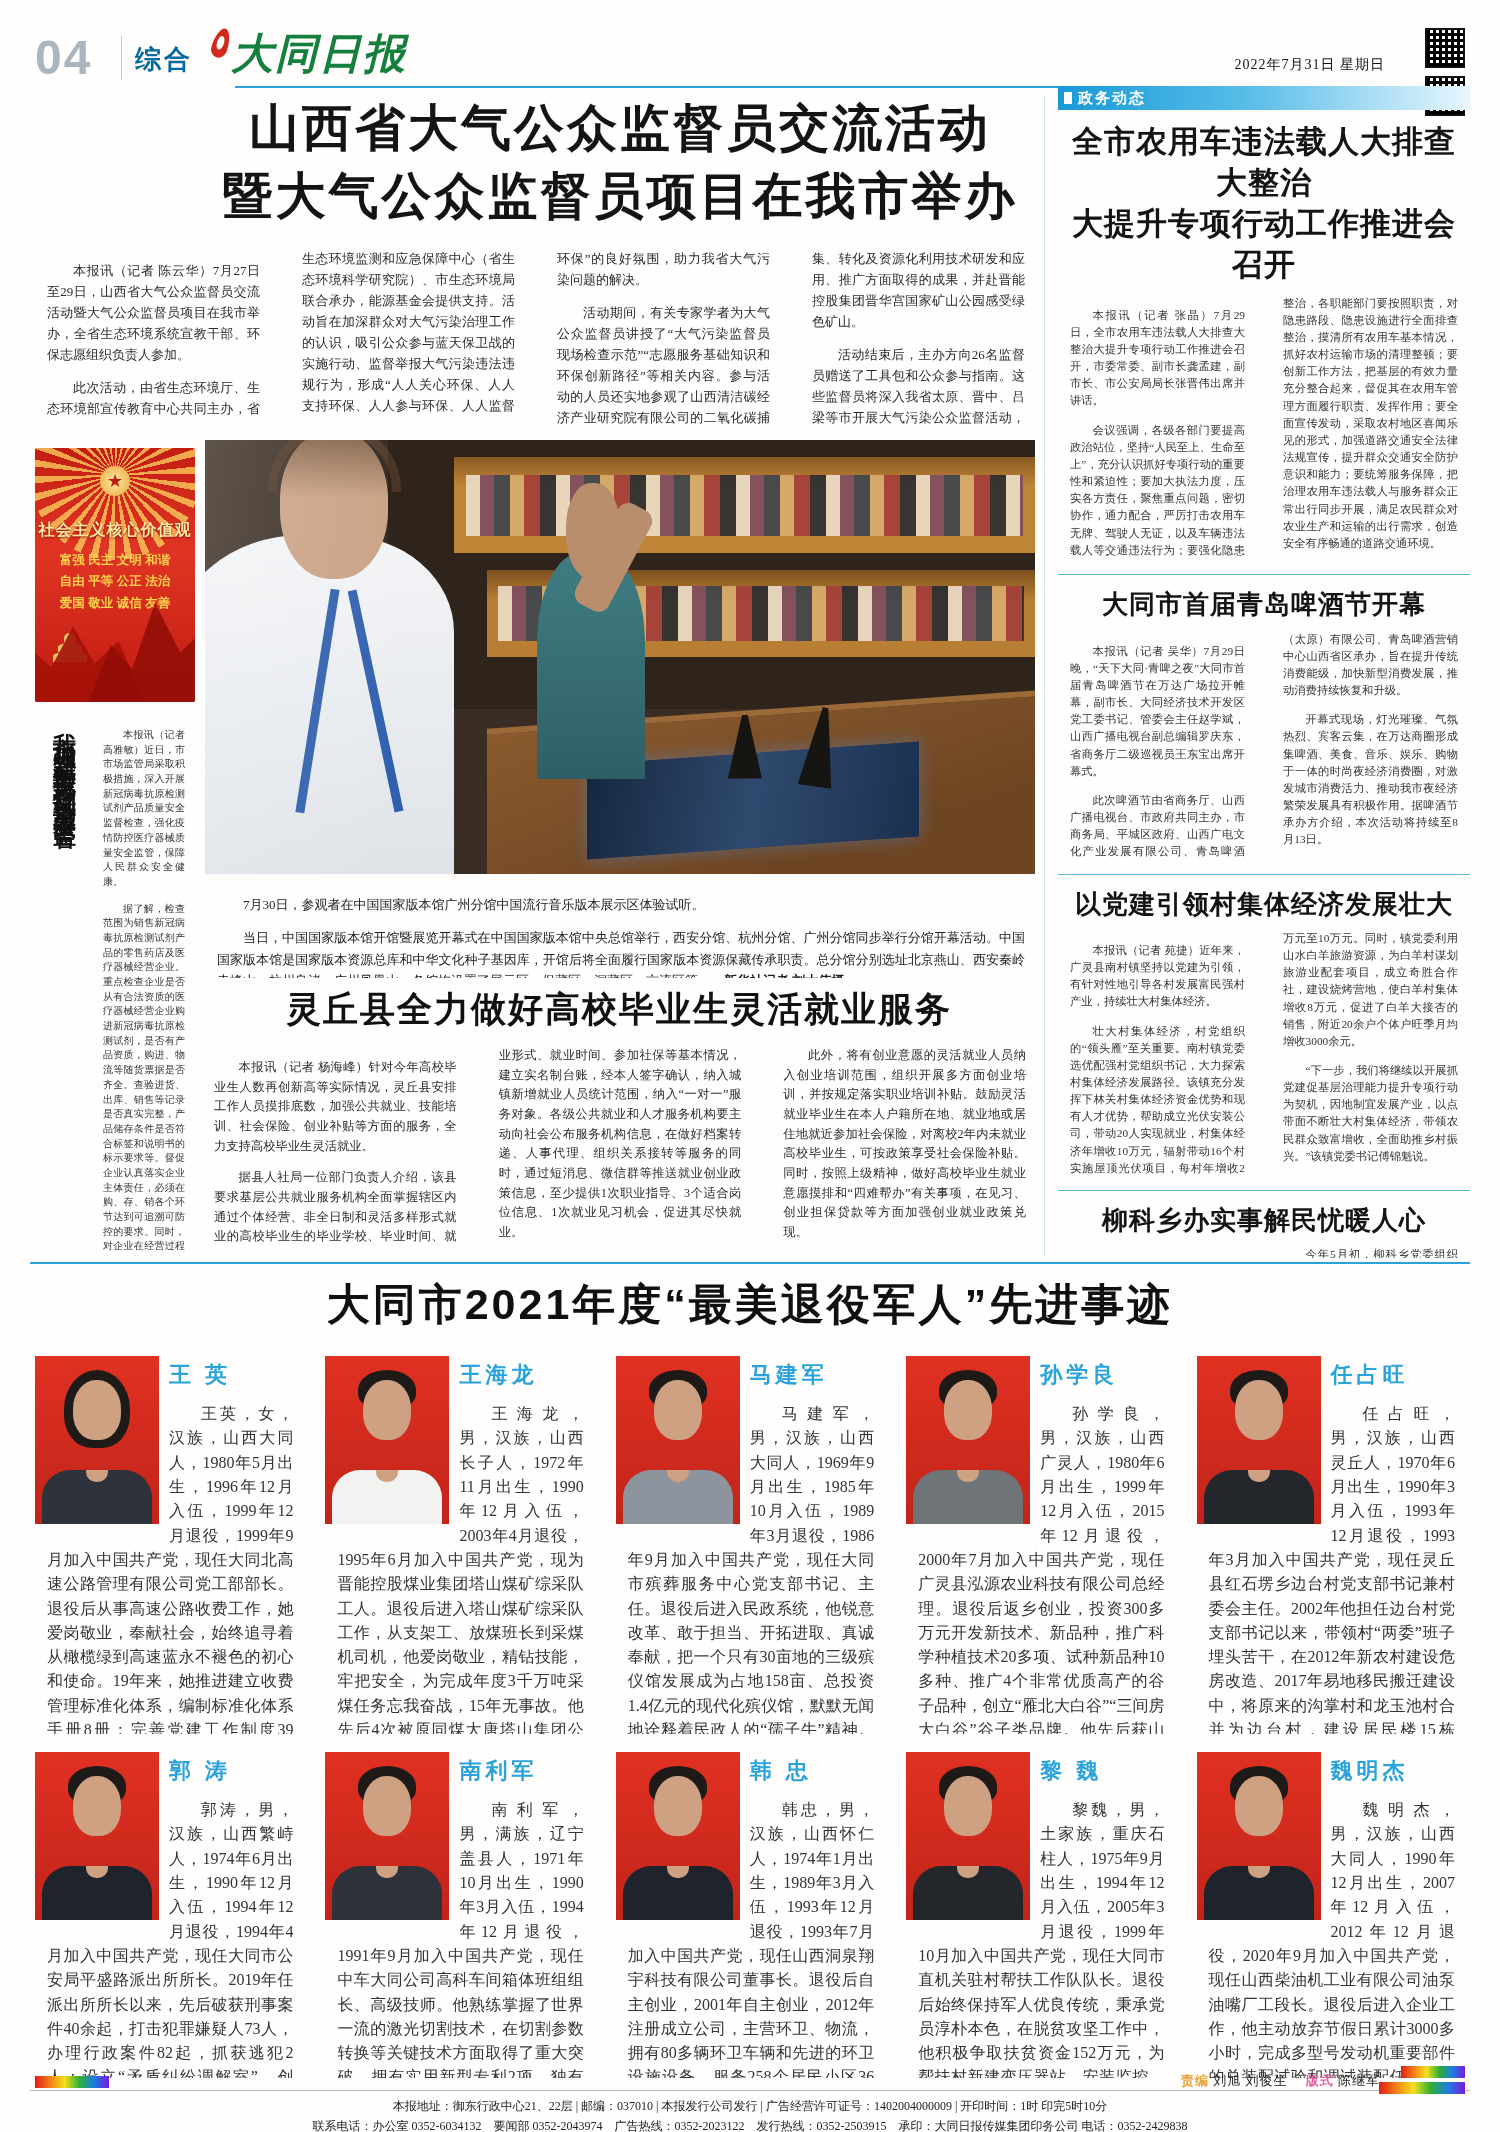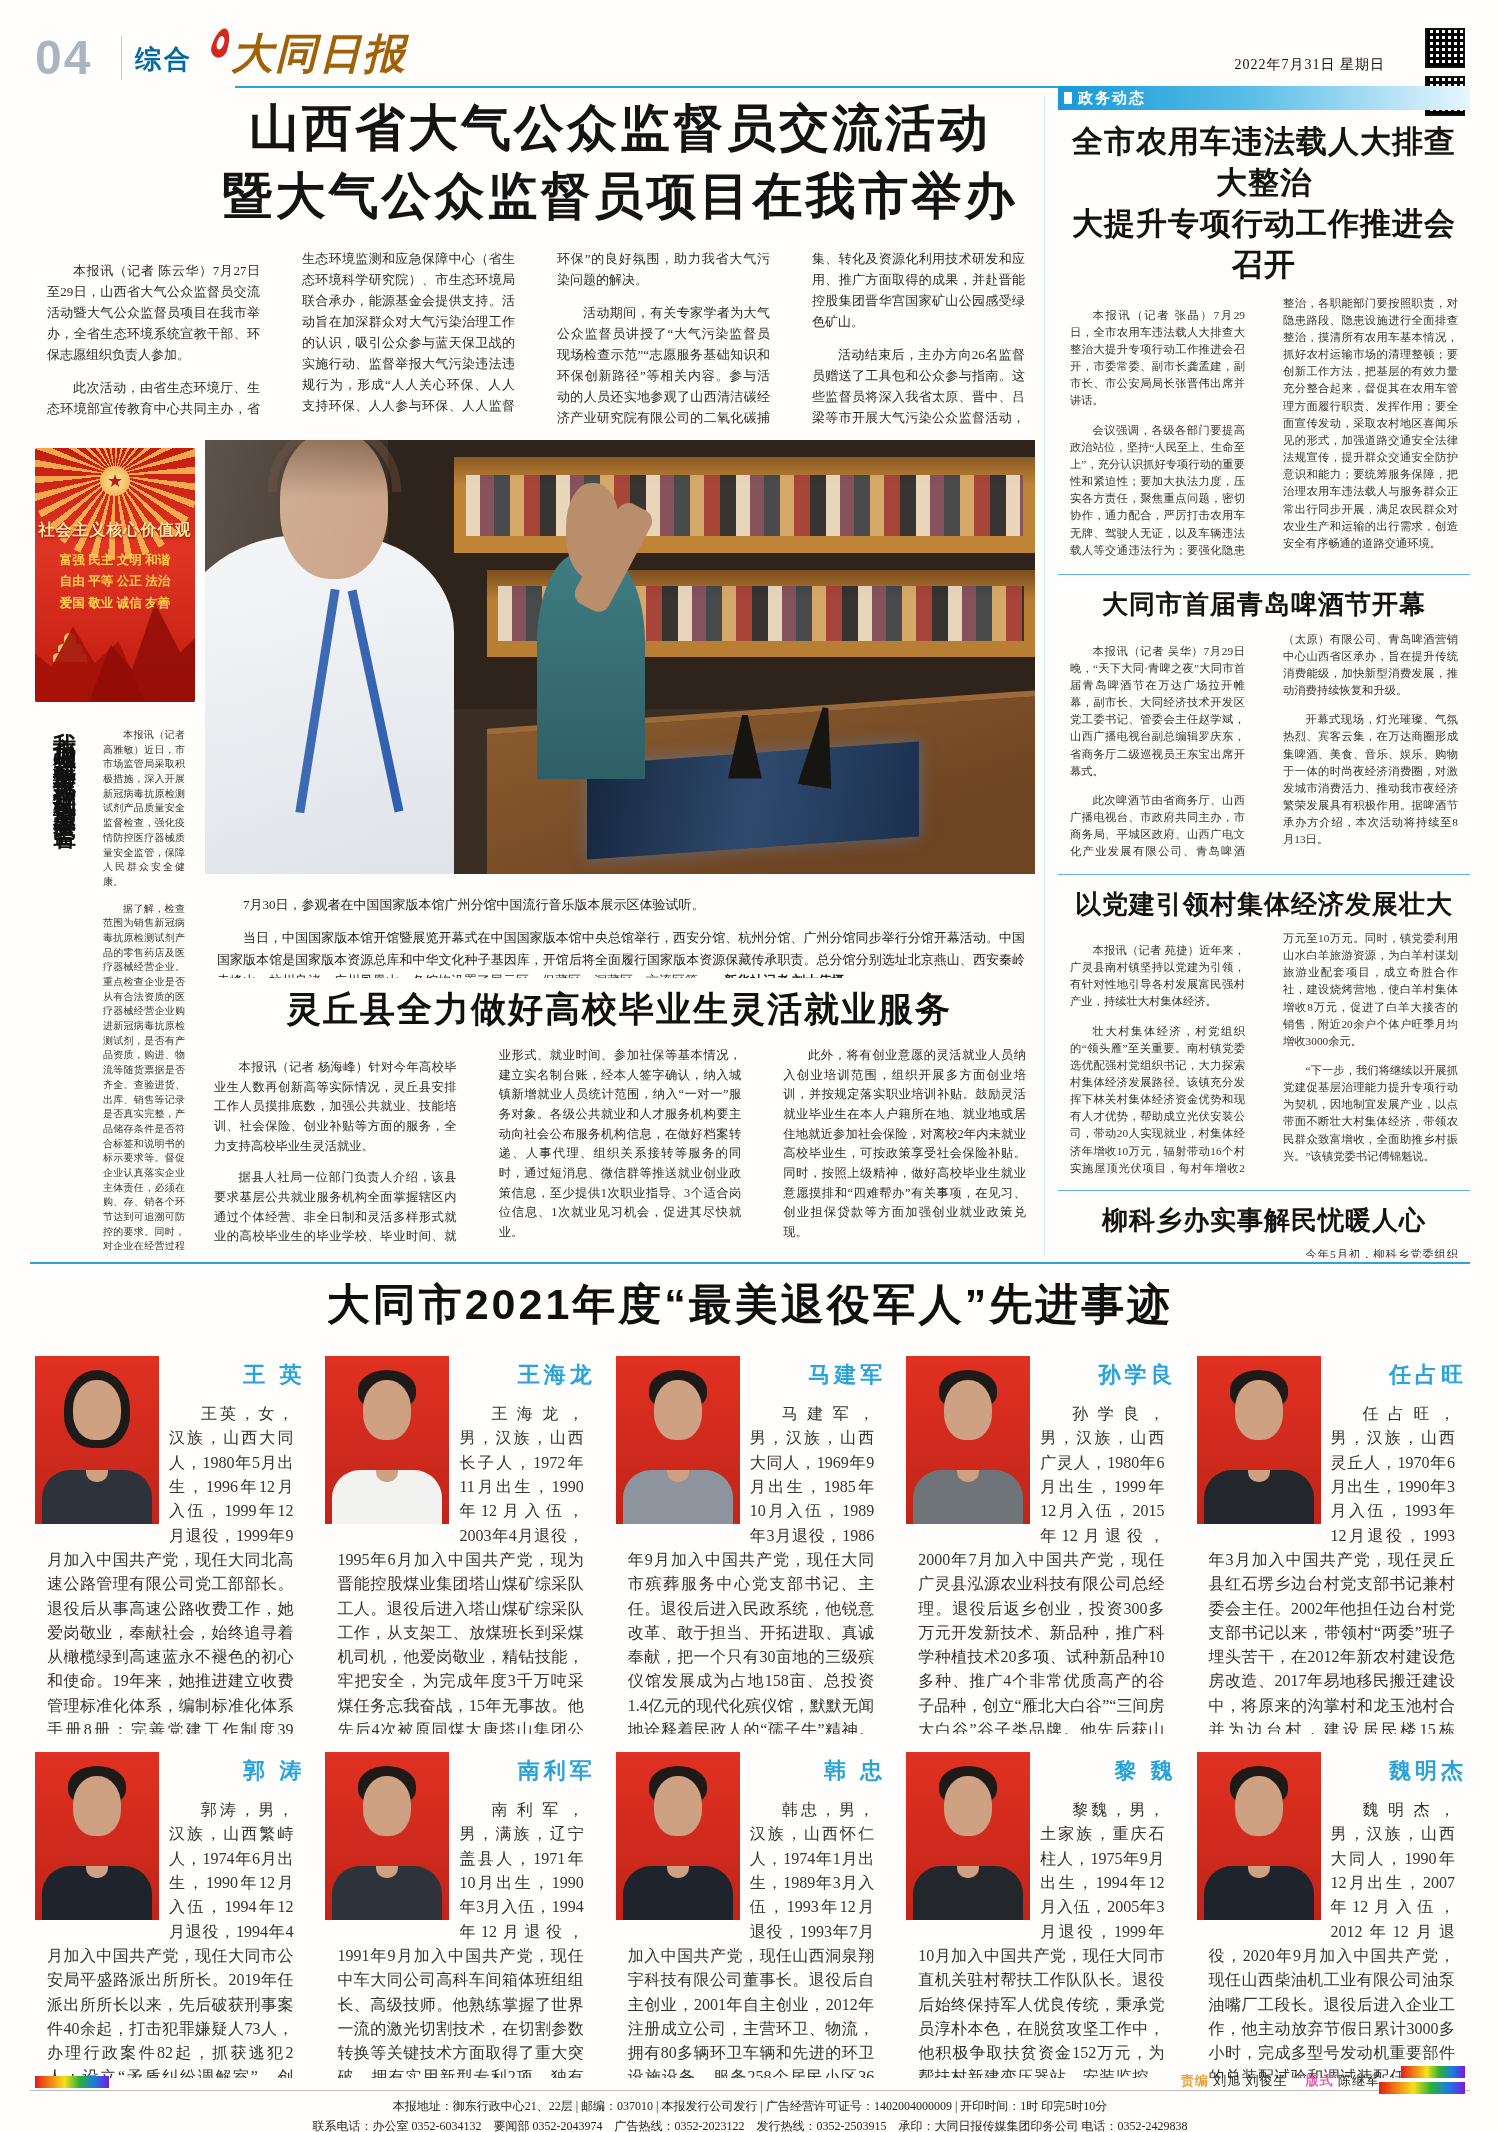--- a/index.html
+++ b/index.html
@@ -8,21 +8,21 @@
   [data-name]{box-sizing:border-box;}
   p{margin:12px;}
 
   
   .header{position:absolute;left:35px;top:26px;right:35px;height:64px;text-align:right;}
   .page-num{position:absolute;left:0;top:4px;font-family:"Liberation Sans","DejaVu Sans",sans-serif;
             font-size:48px;font-weight:700;color:#a9b6c2;letter-spacing:2px;}
   .hd-sep{position:absolute;left:86px;top:10px;width:1px;height:44px;background:#c5ccd3;}
   .section-name{position:absolute;left:100px;top:16px;font-family:"Liberation Sans","DejaVu Sans",sans-serif;
             font-size:26px;font-weight:900;color:#0369a1;letter-spacing:3px;}
-  .masthead{position:absolute;left:196px;top:0px;font-size:42px;font-weight:900;color:#a16207;
+  .masthead{position:absolute;left:196px;top:0px;font-size:42px;font-weight:900;color:#15803d;
             font-style:italic;letter-spacing:2px;}
   .flame{position:absolute;left:178px;top:2px;width:16px;height:30px;background:#d3281c;
          border-radius:50% 50% 50% 50%/70% 70% 30% 30%;transform:rotate(18deg);}
   .flame::after{content:"";position:absolute;left:4px;top:8px;width:7px;height:14px;background:#fffefc;border-radius:50%;}
   .hd-date{position:absolute;right:80px;top:30px;font-size:14px;color:#111;letter-spacing:1px;}
   .qr{position:absolute;right:0;width:40px;height:40px;background:
       repeating-linear-gradient(0deg,#000 0 3px,transparent 3px 6px),
       repeating-linear-gradient(90deg,#000 0 3px,#fff 3px 6px);border:2px solid #111;}
   .qr1{top:2px;} .qr2{top:50px;}
   .hd-rule{position:absolute;left:200px;right:52px;bottom:2px;height:2px;background:#2aa3dc;}
@@ -126,21 +126,21 @@
   .portrait{float:left;width:124px;height:168px;margin:4px 10px 6px 0;position:relative;
       background:linear-gradient(#e03122,#c2241a);overflow:hidden;}
   .hair{position:absolute;left:50%;top:14px;transform:translateX(-50%);width:58px;height:40px;background:#1d1a18;border-radius:50% 50% 40% 40%;}
   .female .hair{width:66px;height:78px;border-radius:50% 50% 42% 42%;}
   .head{position:absolute;left:50%;top:24px;transform:translateX(-50%);width:48px;height:60px;background:#cfa183;border-radius:48% 48% 44% 44%;}
   .torso{position:absolute;left:50%;bottom:-4px;transform:translateX(-50%);width:110px;height:58px;border-radius:28px 28px 0 0;}
   .torso::after{content:"";position:absolute;left:50%;top:0;transform:translateX(-50%);
       width:22px;height:12px;background:#cfa183;border-radius:0 0 10px 10px;}
   .c-dark .torso{background:#2e333b;} .c-white .torso{background:#f2f2f0;} .c-gray .torso{background:#8d949e;}
   .c-polo .torso{background:#6e7477;} .c-black .torso{background:#23262b;} .c-suit .torso{background:#1f242c;}
-  .pname{margin:8px 0 10px;text-align:right;font-family:"Liberation Sans","DejaVu Sans",sans-serif;
+  .pname{margin:8px 0 10px;text-align:left;font-family:"Liberation Sans","DejaVu Sans",sans-serif;
       font-weight:900;font-size:22px;letter-spacing:4px;color:#2aa3dc;}
   .pbio{font-size:16px;line-height:1.52;text-align:justify;color:#333;text-indent:2em;}
 
   
   .footer-rule{position:absolute;left:30px;right:30px;top:2090px;height:1px;background:#bbb;}
   .footer{position:absolute;left:150px;right:150px;top:2096px;text-align:center;font-size:12px;color:#222;line-height:1.7;}
   .editors{position:absolute;right:120px;top:2072px;font-size:13px;color:#222;letter-spacing:1px;}
   .lab-ed{color:#e8a33d;font-weight:700;} .lab-ds{color:#e560a4;font-weight:700;}
   .rb{position:absolute;height:12px;width:74px;
       background:linear-gradient(90deg,#e51a1a,#f07f14,#f5e11a,#2cb135,#1a7de0,#7a1ae0);}

